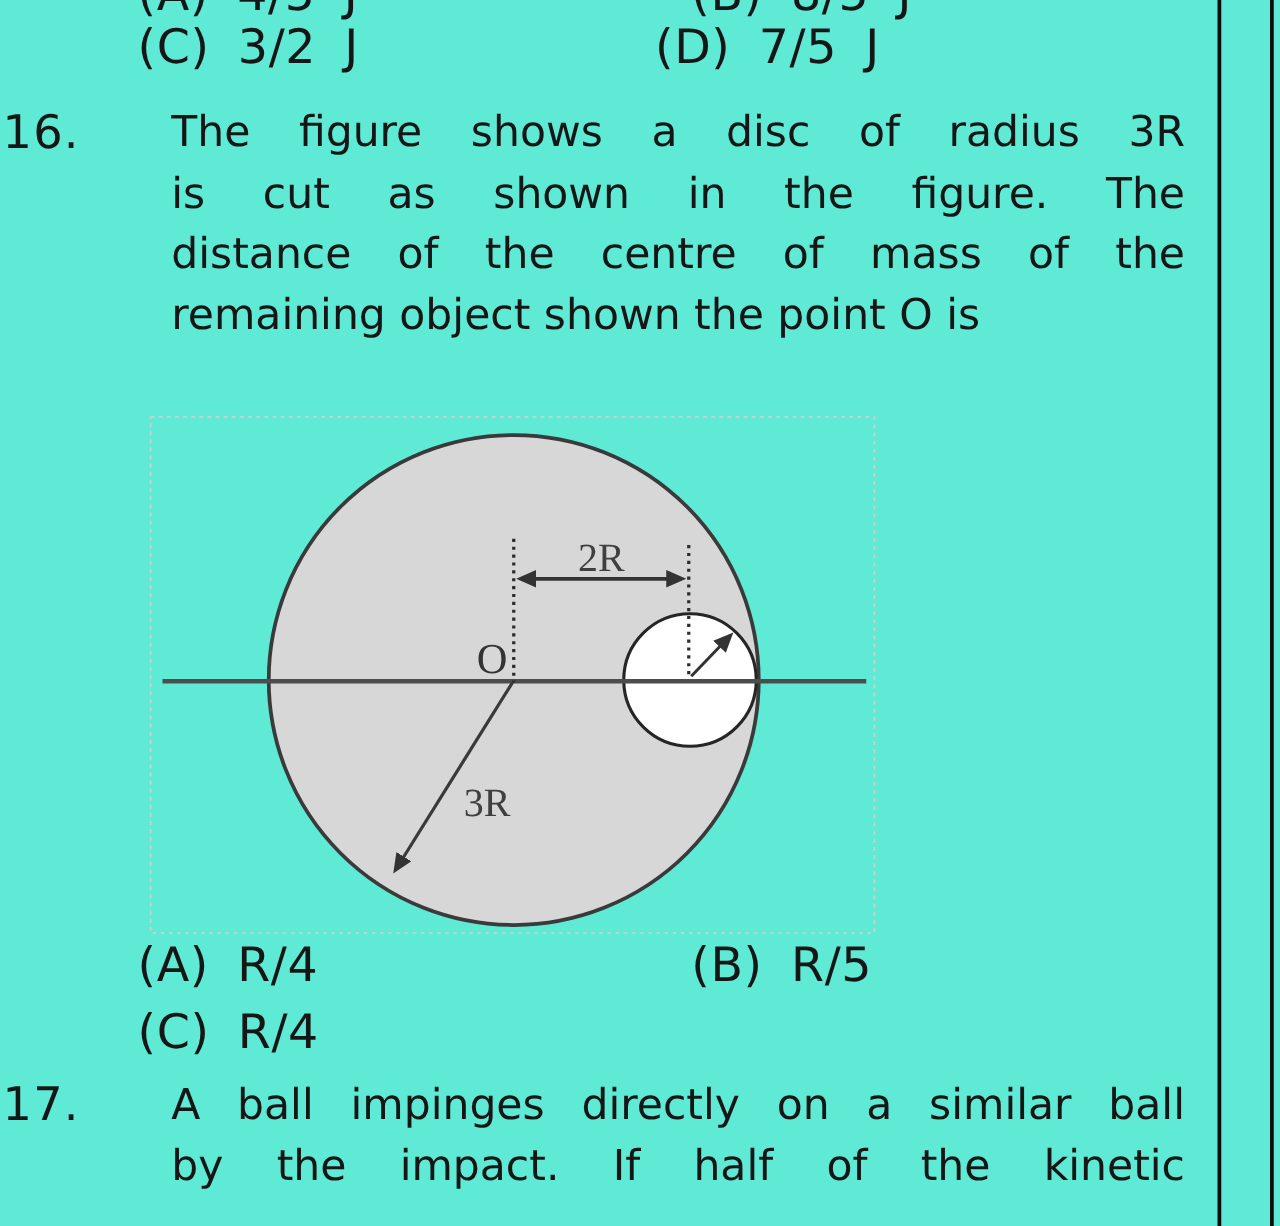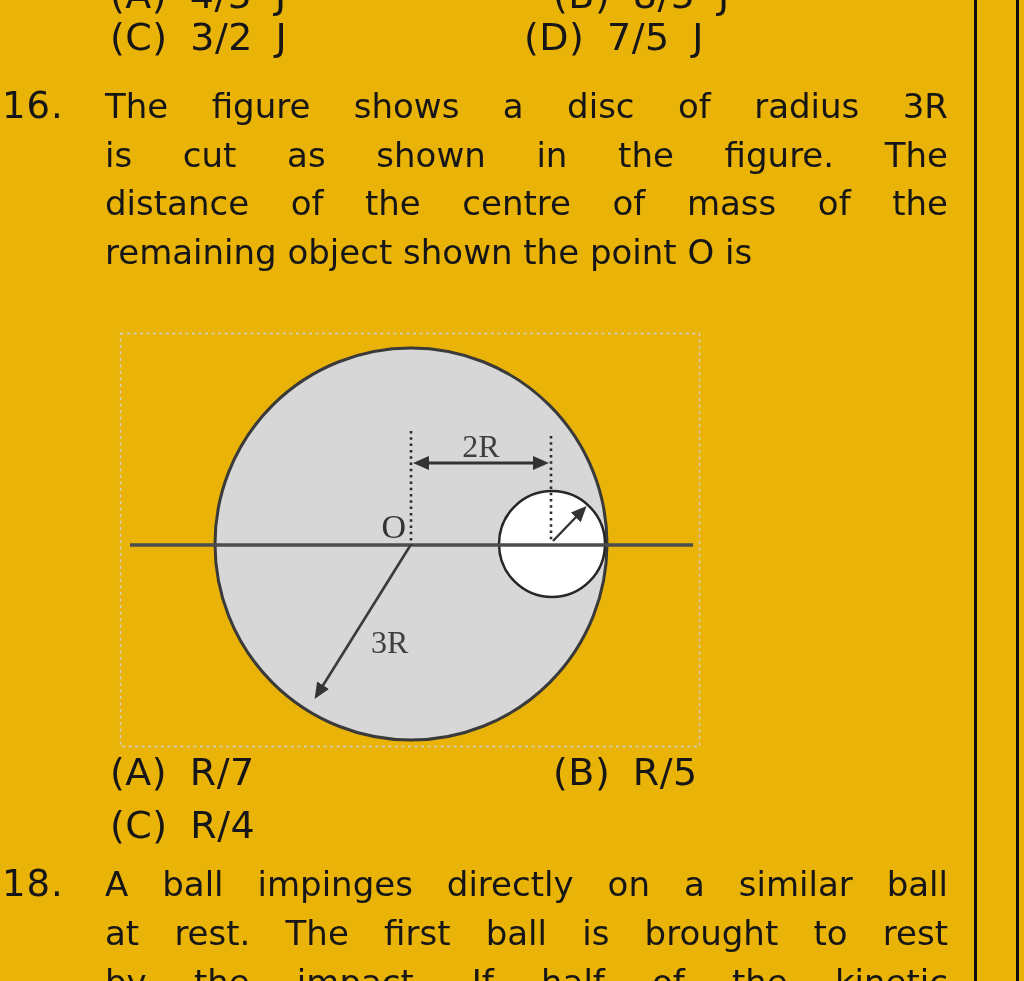--- a/index.html
+++ b/index.html
@@ -1,38 +1,38 @@
 <!DOCTYPE html>
 <html><head>
 <meta charset="utf-8">
 <style>
   html,body { margin:0; padding:0; background:#ffffff; }
   .page {
     position:relative; width:1024px; height:981px;
-    background:#eab308; overflow:hidden;
+    background:#5eead4; overflow:hidden;
     font-family:"DejaVu Sans", sans-serif; color:#161616;
   }
   .vline { position:absolute; top:0; bottom:0; width:3px; background:#0e0e0e; }
   .vline-inner { left:974px; }
   .vline-outer { left:1016px; }
 
   .opt {
     position:absolute; font-size:38px; line-height:46px;
     white-space:pre; word-spacing:10px; letter-spacing:0.5px;
   }
   .opt-clipped { top:-28px; }
 
   .qnum {
     position:absolute; left:2px; font-size:37px; font-weight:normal;
     line-height:48.5px; letter-spacing:1px;
   }
   .qtext { position:absolute; left:105px; width:843px; }
   .jline {
     font-size:34px; line-height:48.5px;
-    text-align:justify; text-align-last:justify;
+    text-align:justify; text-align-last:justify;margin-left:32px;
   }
   .jlast { text-align-last:left; }
   .q17 .jline { line-height:49px; }
 
   .figure-svg { position:absolute; left:0; top:330px; }
   .fig-label   { font-family:"Liberation Serif", serif; font-size:32px; fill:#3f3f3f; }
   .fig-label-o { font-family:"Liberation Serif", serif; font-size:34px; fill:#333333; }
 </style>
 </head>
 <body>
@@ -78,24 +78,23 @@
 
     <line x1="410" y1="546" x2="322" y2="687" stroke="#3a3a3a" stroke-width="2.6" marker-end="url(#ah)"></line>
 
     <line x1="553" y1="541" x2="577" y2="516" stroke="#333333" stroke-width="2.4" marker-end="url(#ah)"></line>
 
     <text x="481" y="457" text-anchor="middle" class="fig-label">2R</text>
     <text x="406" y="538" text-anchor="end" class="fig-label-o">O</text>
     <text x="371" y="653" class="fig-label">3R</text>
   </svg>
 
-  <div class="opt" style="left:110px; top:749px">(A) R/7</div>
+  <div class="opt" style="left:110px; top:749px">(A) R/4</div>
   <div class="opt" style="left:553px; top:749px">(B) R/5</div>
   <div class="opt" style="left:110px; top:802px">(C) R/4</div>
 
-  <div class="qnum" style="top:860px">18.</div>
+  <div class="qnum" style="top:860px">17.</div>
   <div class="qtext q17" style="top:860px">
     <div class="jline">A ball impinges directly on a similar ball</div>
-    <div class="jline">at rest. The first ball is brought to rest</div>
     <div class="jline">by the impact. If half of the kinetic</div>
   </div>
 
 </div>
 
 </body></html>

